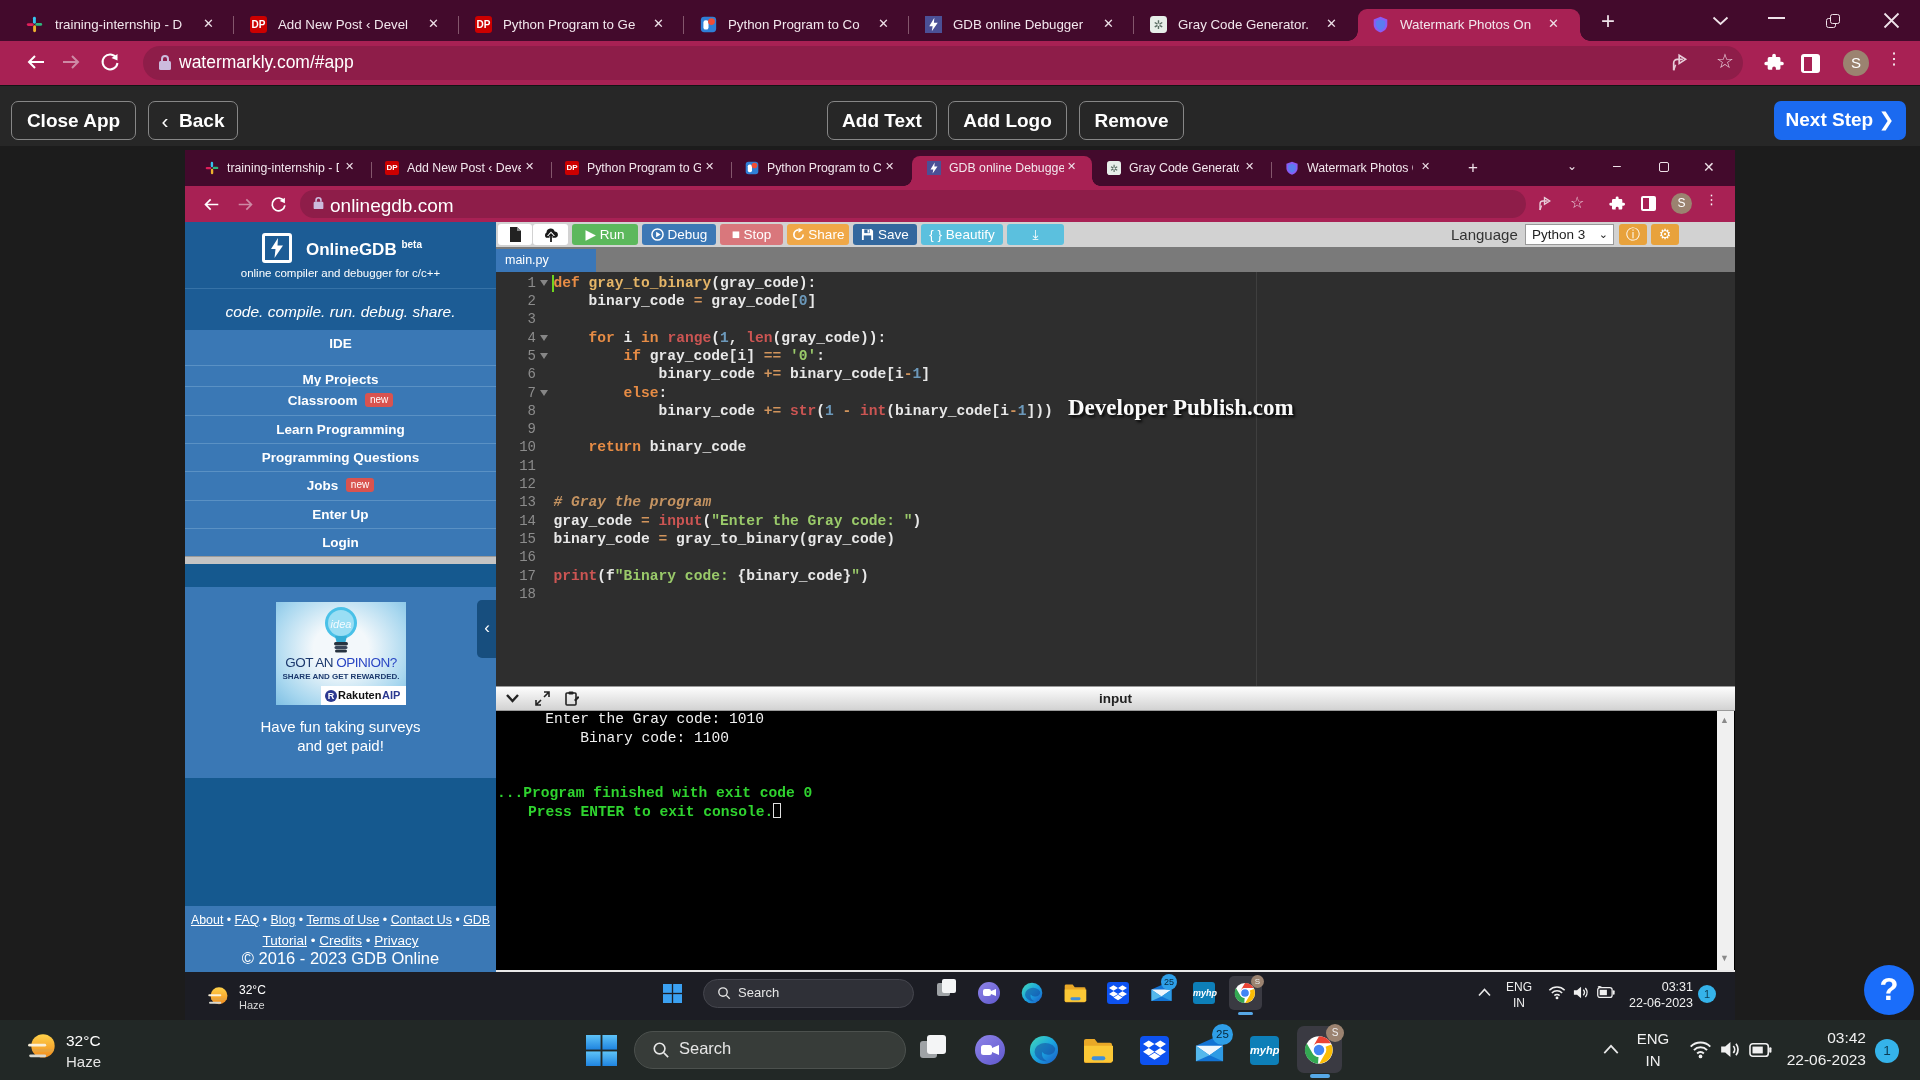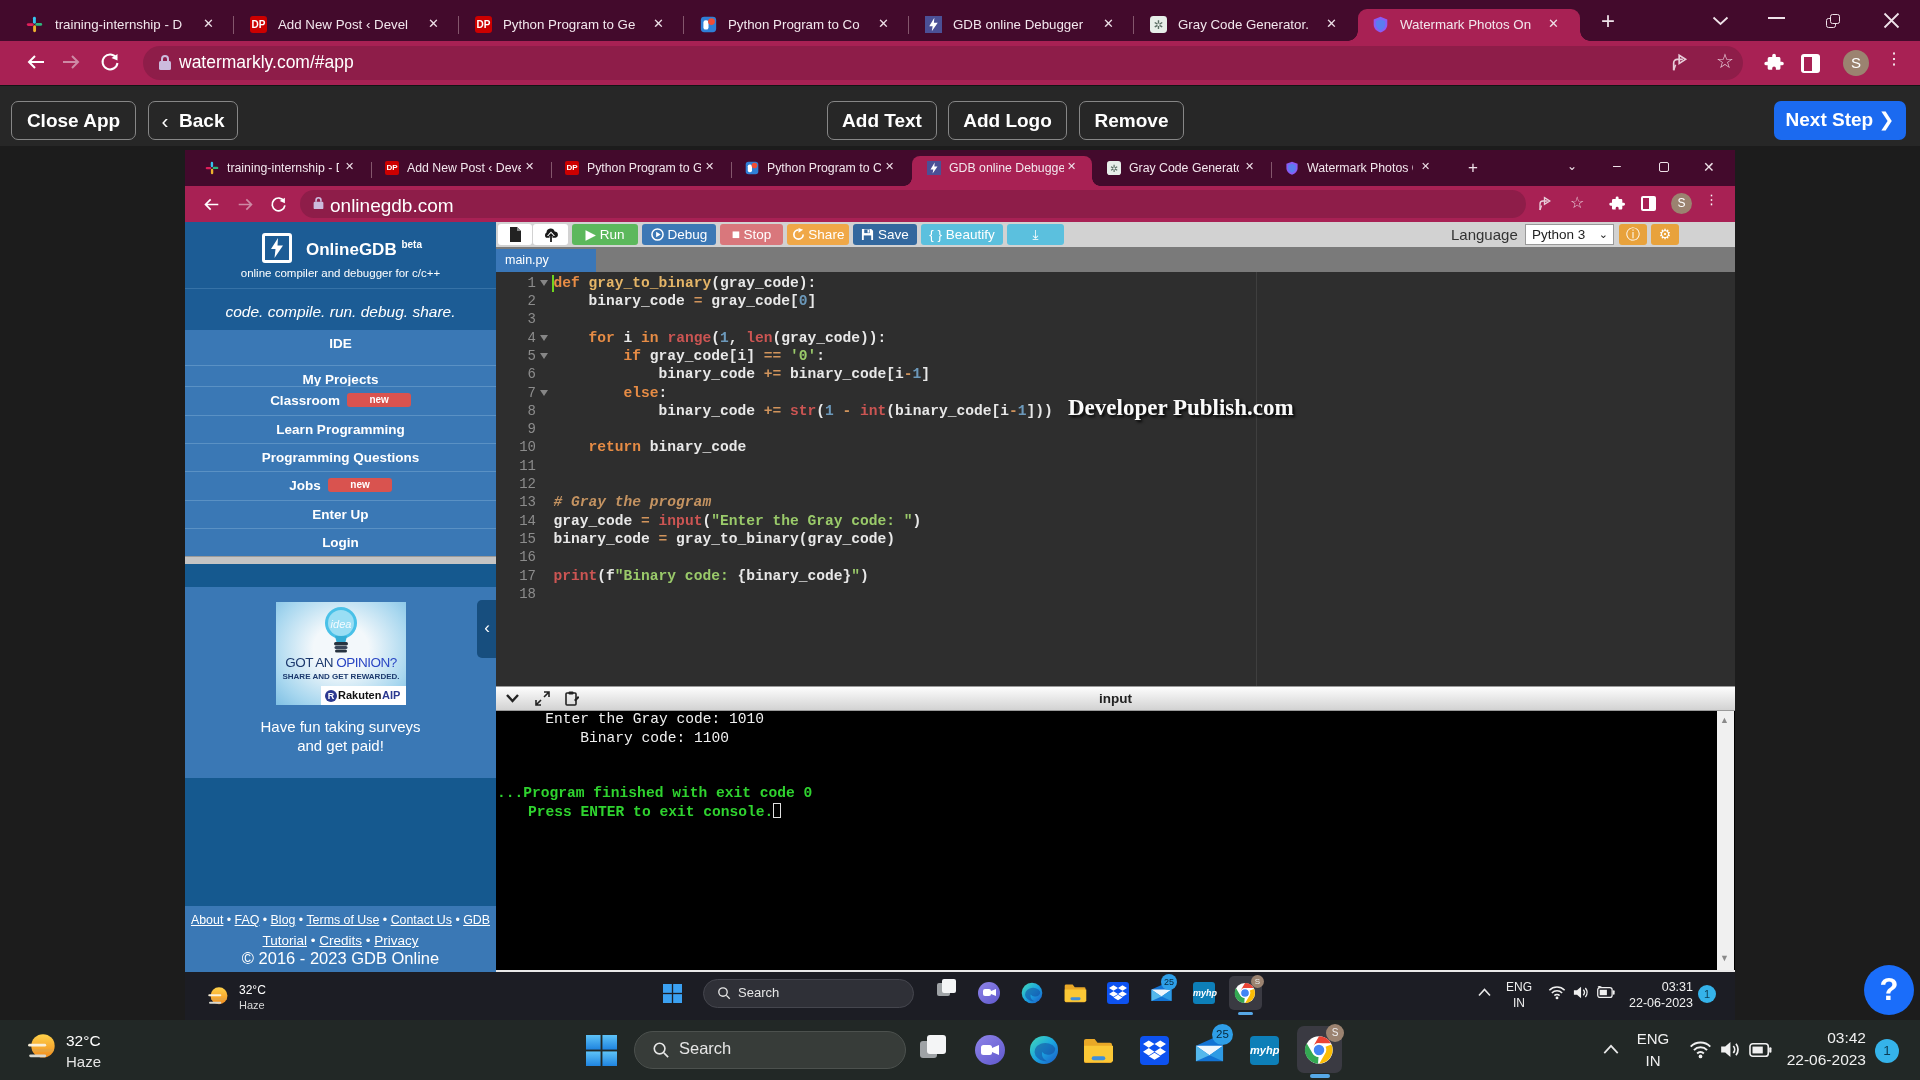--- a/index.html
+++ b/index.html
@@ -28,22 +28,22 @@
   #in-urlbar { left:0; top:36px; width:1550px; height:36px; background:#a82154; }
   .itabtxt { position:absolute; color:#f2e7ed; font-size:12.3px; top:11px; white-space:nowrap; overflow:hidden; }
   .itabx { position:absolute; color:#efe2e9; font-size:11px; top:10px; }
   .itabsep { position:absolute; top:12px; width:1px; height:16px; background:#84566c; }
   .iticon { position:absolute; top:11px; width:14px; height:14px; }
 
   
   #sidebar { left:0; top:72px; width:311px; height:750px; background:#3a78b5; }
   .menuitem { position:absolute; left:0; width:311px; height:29px; color:#fff; font-weight:bold;
      font-size:13.5px; text-align:center; line-height:28px; border-top:1px solid #5a91c4; }
-  .newbadge { display:inline-block; background:#d9534f; color:#fff; font-size:10px; font-weight:bold;
-     padding:2px 22px; border-radius:3px; vertical-align:2px; line-height:10px;}
+  .newbadge { display:inline-block; background:#d9534f; color:#fff; font-size:10px; font-weight:normal;
+     padding:2px 5px; border-radius:3px; vertical-align:2px; line-height:10px;}
 
   
   #edcol { left:311px; top:72px; width:1239px; height:750px; background:#2e2e2e; }
   #edtoolbar { left:0; top:0; width:1239px; height:25px; background:#d2d2d2; }
   #tabstrip { left:0; top:25px; width:1239px; height:25px; background:#7a7a7a; }
   .edbtn { position:absolute; top:2px; height:21px; border-radius:3px; color:#fff; font-size:13.5px;
       text-align:center; line-height:21px; }
   #code { left:0; top:50px; width:1239px; height:414px; background:#2e2e2e; overflow:hidden; }
   pre { font-family:"Liberation Mono", monospace; }
   .k { color:#e78c45; } .f { color:#e5b567; } .b { color:#cc5553; } .n { color:#6c99bb; }

